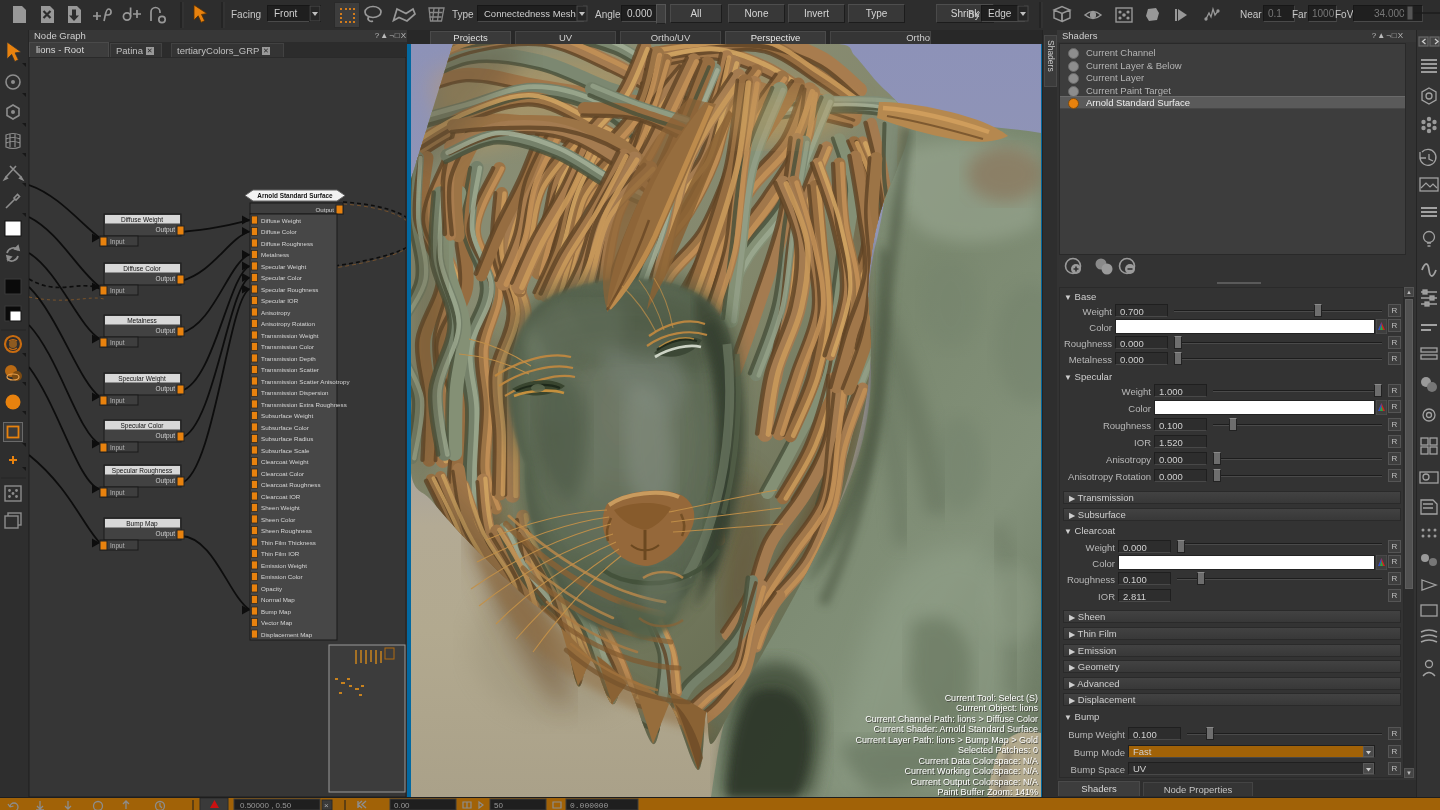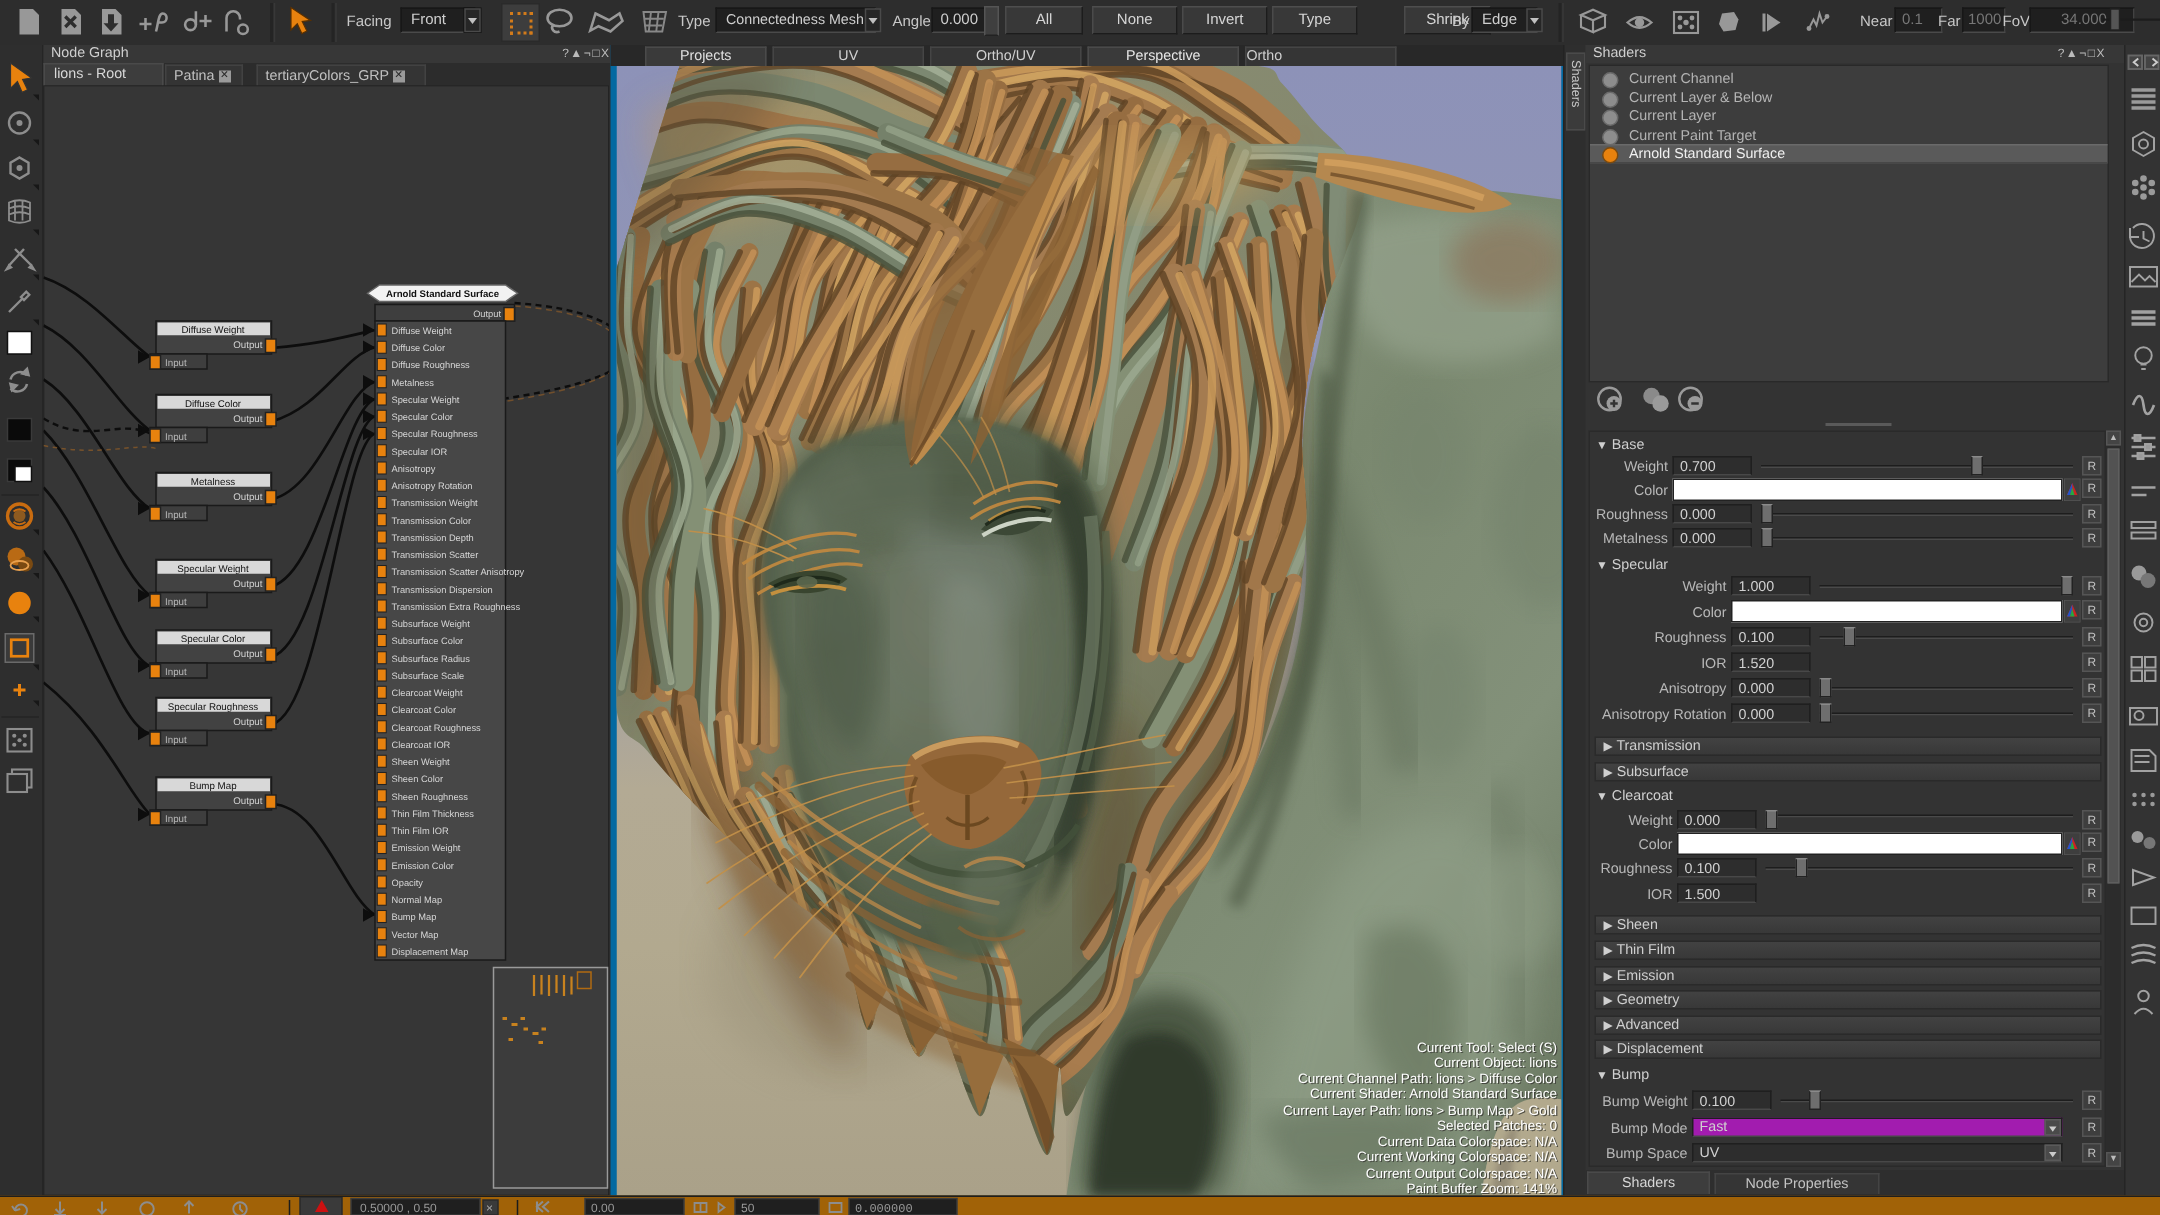--- a/index.html
+++ b/index.html
@@ -459,21 +459,21 @@
   </svg>
 </div>
 
 <div class="abs" id="viewport" style="left:407px;top:30px;width:635px;height:767px;background:#0369a1;">
 
   <div class="abs" style="left:0;top:0;width:635px;height:14px;background:#282828;">
     <div class="abs" style="left:23px;top:1px;width:81px;height:13px;background:#3a3a3a;border:1px solid #4a4a4a;border-bottom:0;color:#e0e0e0;font-size:9.5px;line-height:12px;text-align:center;box-sizing:border-box;">Projects</div>
     <div class="abs" style="left:108px;top:1px;width:101px;height:13px;background:#353535;border:1px solid #454545;border-bottom:0;color:#d0d0d0;font-size:9.5px;line-height:12px;text-align:center;box-sizing:border-box;">UV</div>
     <div class="abs" style="left:213px;top:1px;width:101px;height:13px;background:#353535;border:1px solid #454545;border-bottom:0;color:#d0d0d0;font-size:9.5px;line-height:12px;text-align:center;box-sizing:border-box;">Ortho/UV</div>
     <div class="abs" style="left:318px;top:1px;width:101px;height:13px;background:#3a3a3a;border:1px solid #4a4a4a;border-bottom:0;color:#e8e8e8;font-size:9.5px;line-height:12px;text-align:center;box-sizing:border-box;">Perspective</div>
-    <div class="abs" style="left:423px;top:1px;width:101px;height:13px;background:#353535;border:1px solid #454545;border-bottom:0;color:#d0d0d0;font-size:9.5px;line-height:12px;text-align:left;box-sizing:border-box;">Ortho</div>
+    <div class="abs" style="left:423px;top:1px;width:101px;height:13px;background:#353535;border:1px solid #454545;border-bottom:0;color:#d0d0d0;font-size:9.5px;line-height:12px;text-align:right;box-sizing:border-box;">Ortho</div>
   </div>
   <svg class="abs" style="left:4px;top:14px;" width="630" height="753" viewBox="0 0 630 753">
     <defs>
       <linearGradient id="sky" x1="0" y1="0" x2="0" y2="1">
         <stop offset="0" stop-color="#8d92b8"></stop>
         <stop offset="0.35" stop-color="#9296b4"></stop>
         <stop offset="0.52" stop-color="#a4a1a2"></stop>
         <stop offset="0.64" stop-color="#b3aa94"></stop>
         <stop offset="0.78" stop-color="#b2a98f"></stop>
         <stop offset="1" stop-color="#aaa189"></stop>
@@ -1084,42 +1084,42 @@
         <path d="M5.5 3 L2 11 L4 11 L5.5 6 z" fill="#2255cc"></path>
         <path d="M5.5 6 L7 11 L4 11 z" fill="#22aa44"></path>
       </svg>
     <div class="abs" style="left:328px;top:267px;width:13px;height:13px;background:#3e3e3e;border:1px solid #555;color:#c0c0c0;font-size:8px;text-align:center;line-height:12px;box-sizing:border-box;">R</div>
     <div class="abs" style="left:0;top:286px;width:55px;color:#b8b8b8;font-size:9.5px;text-align:right;">Roughness</div>
     <div class="abs" style="left:58px;top:284px;width:53px;height:13px;background:#2d2d2d;border:1px solid #1f1f1f;border-bottom-color:#484848;color:#d0d0d0;font-size:9.5px;line-height:13px;padding-left:4px;box-sizing:border-box;">0.100</div>
     <div class="abs" style="left:117px;top:290px;width:205px;height:1px;background:#1d1d1d;border-bottom:1px solid #4a4a4a;"></div>
     <div class="abs" style="left:137px;top:284px;width:8px;height:13px;background:#6e6e6e;border:1px solid #222;border-top-color:#8a8a8a;box-sizing:border-box;"></div>
     <div class="abs" style="left:328px;top:284px;width:13px;height:13px;background:#3e3e3e;border:1px solid #555;color:#c0c0c0;font-size:8px;text-align:center;line-height:12px;box-sizing:border-box;">R</div>
     <div class="abs" style="left:0;top:303px;width:55px;color:#b8b8b8;font-size:9.5px;text-align:right;">IOR</div>
-    <div class="abs" style="left:58px;top:301px;width:53px;height:13px;background:#2d2d2d;border:1px solid #1f1f1f;border-bottom-color:#484848;color:#d0d0d0;font-size:9.5px;line-height:13px;padding-left:4px;box-sizing:border-box;">1.500</div>
+    <div class="abs" style="left:58px;top:301px;width:53px;height:13px;background:#2d2d2d;border:1px solid #1f1f1f;border-bottom-color:#484848;color:#d0d0d0;font-size:9.5px;line-height:13px;padding-left:4px;box-sizing:border-box;">2.811</div>
     <div class="abs" style="left:328px;top:301px;width:13px;height:13px;background:#3e3e3e;border:1px solid #555;color:#c0c0c0;font-size:8px;text-align:center;line-height:12px;box-sizing:border-box;">R</div>
     <div class="abs" style="left:3px;top:322px;width:338px;height:13px;background:linear-gradient(#424242,#383838);border:1px solid #2a2a2a;box-sizing:border-box;"></div>
     <div class="abs" style="left:9px;top:323px;color:#cfcfcf;font-size:9.5px;"><span style="font-size:8px;">▶</span> Sheen</div>
     <div class="abs" style="left:3px;top:339px;width:338px;height:13px;background:linear-gradient(#424242,#383838);border:1px solid #2a2a2a;box-sizing:border-box;"></div>
     <div class="abs" style="left:9px;top:340px;color:#cfcfcf;font-size:9.5px;"><span style="font-size:8px;">▶</span> Thin Film</div>
     <div class="abs" style="left:3px;top:356px;width:338px;height:13px;background:linear-gradient(#424242,#383838);border:1px solid #2a2a2a;box-sizing:border-box;"></div>
     <div class="abs" style="left:9px;top:357px;color:#cfcfcf;font-size:9.5px;"><span style="font-size:8px;">▶</span> Emission</div>
     <div class="abs" style="left:3px;top:372px;width:338px;height:13px;background:linear-gradient(#424242,#383838);border:1px solid #2a2a2a;box-sizing:border-box;"></div>
     <div class="abs" style="left:9px;top:373px;color:#cfcfcf;font-size:9.5px;"><span style="font-size:8px;">▶</span> Geometry</div>
     <div class="abs" style="left:3px;top:389px;width:338px;height:13px;background:linear-gradient(#424242,#383838);border:1px solid #2a2a2a;box-sizing:border-box;"></div>
     <div class="abs" style="left:9px;top:390px;color:#cfcfcf;font-size:9.5px;"><span style="font-size:8px;">▶</span> Advanced</div>
     <div class="abs" style="left:3px;top:405px;width:338px;height:13px;background:linear-gradient(#424242,#383838);border:1px solid #2a2a2a;box-sizing:border-box;"></div>
     <div class="abs" style="left:9px;top:406px;color:#cfcfcf;font-size:9.5px;"><span style="font-size:8px;">▶</span> Displacement</div>
     <div class="abs" style="left:4px;top:423px;color:#cfcfcf;font-size:9.5px;"><span style="font-size:8px;">▼</span> Bump</div>
     <div class="abs" style="left:0;top:441px;width:65px;color:#b8b8b8;font-size:9.5px;text-align:right;">Bump Weight</div>
     <div class="abs" style="left:68px;top:439px;width:53px;height:13px;background:#2d2d2d;border:1px solid #1f1f1f;border-bottom-color:#484848;color:#d0d0d0;font-size:9.5px;line-height:13px;padding-left:4px;box-sizing:border-box;">0.100</div>
     <div class="abs" style="left:127px;top:445px;width:195px;height:1px;background:#1d1d1d;border-bottom:1px solid #4a4a4a;"></div>
     <div class="abs" style="left:146px;top:439px;width:8px;height:13px;background:#6e6e6e;border:1px solid #222;border-top-color:#8a8a8a;box-sizing:border-box;"></div>
     <div class="abs" style="left:328px;top:439px;width:13px;height:13px;background:#3e3e3e;border:1px solid #555;color:#c0c0c0;font-size:8px;text-align:center;line-height:12px;box-sizing:border-box;">R</div>
     <div class="abs" style="left:0;top:459px;width:65px;color:#b8b8b8;font-size:9.5px;text-align:right;">Bump Mode</div>
-    <div class="abs" style="left:68px;top:457px;width:247px;height:13px;background:#a21caf;border:1px solid #1f1f1f;border-bottom-color:#484848;color:#d0d0d0;font-size:9.5px;line-height:12px;padding-left:4px;box-sizing:border-box;">Fast</div>
+    <div class="abs" style="left:68px;top:457px;width:247px;height:13px;background:#a16207;border:1px solid #1f1f1f;border-bottom-color:#484848;color:#d0d0d0;font-size:9.5px;line-height:12px;padding-left:4px;box-sizing:border-box;">Fast</div>
     <div class="abs" style="left:303px;top:458px;width:11px;height:11px;background:#4a4a4a;border:1px solid #5a5a5a;box-sizing:border-box;">
         <svg width="9" height="9" style="display:block;margin:1px auto 0 auto;">
           <path d="M2 3 h5 l-2.5 3.5 z" fill="#ccc"></path>
         </svg>
       </div>
     <div class="abs" style="left:328px;top:457px;width:13px;height:13px;background:#3e3e3e;border:1px solid #555;color:#c0c0c0;font-size:8px;text-align:center;line-height:12px;box-sizing:border-box;">R</div>
     <div class="abs" style="left:0;top:476px;width:65px;color:#b8b8b8;font-size:9.5px;text-align:right;">Bump Space</div>
     <div class="abs" style="left:68px;top:474px;width:247px;height:13px;background:#2d2d2d;border:1px solid #1f1f1f;border-bottom-color:#484848;color:#d0d0d0;font-size:9.5px;line-height:12px;padding-left:4px;box-sizing:border-box;">UV</div>
     <div class="abs" style="left:303px;top:475px;width:11px;height:11px;background:#4a4a4a;border:1px solid #5a5a5a;box-sizing:border-box;">
         <svg width="9" height="9" style="display:block;margin:1px auto 0 auto;">

